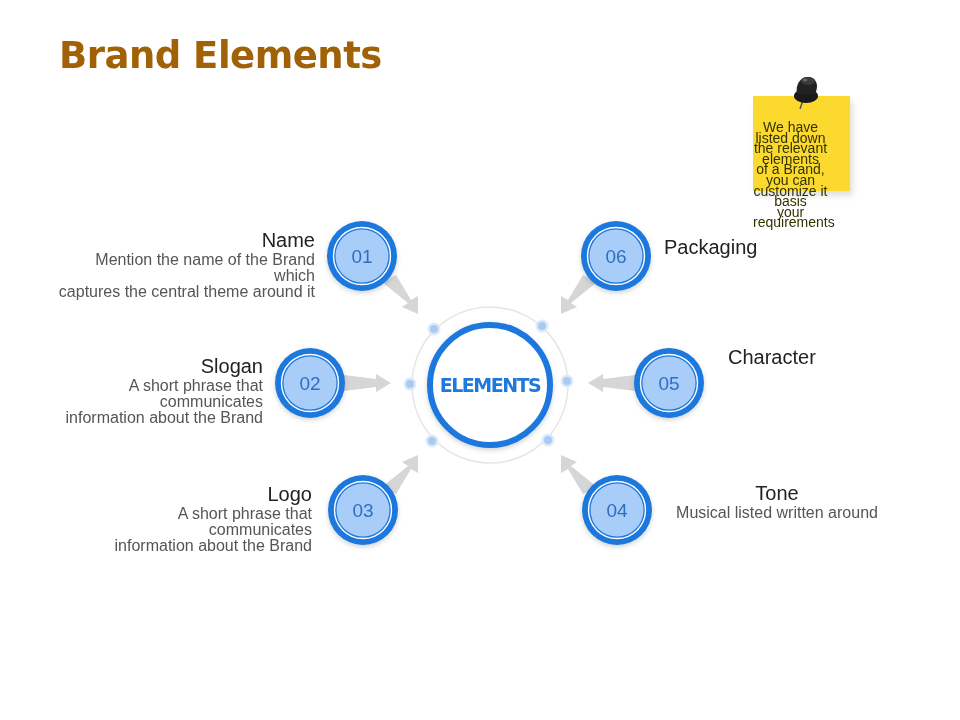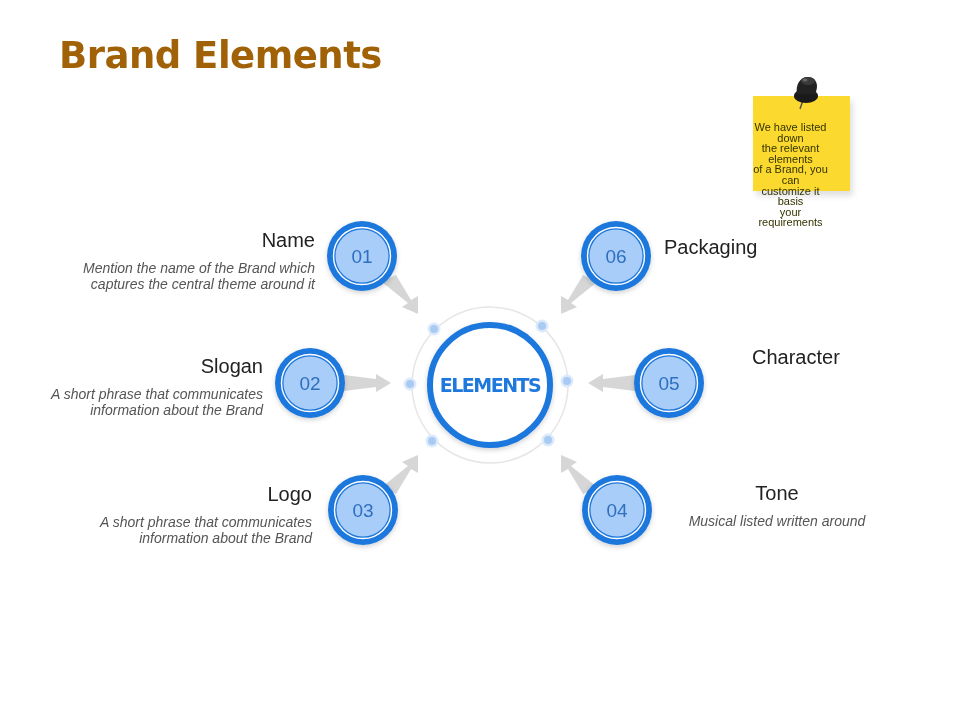--- a/index.html
+++ b/index.html
@@ -6,27 +6,27 @@
   body { width: 960px; height: 720px; position: relative; overflow: hidden;
          font-family: "Liberation Sans", sans-serif; }
   .title { position: absolute; left: 59px; top: 34px; font-size: 37px; font-weight: bold;
            color: #a16207; letter-spacing: -0.5px; font-family: "DejaVu Sans", sans-serif; }
   svg.diagram { position: absolute; left: 0; top: 0; }
   .num { font-family: "Liberation Sans", sans-serif; font-size: 19px; fill: #2f6fc0; }
   .center-label { font-family: "DejaVu Sans", sans-serif; font-size: 19px; font-weight: bold;
                   fill: #1f78dc; letter-spacing: -1.5px; }
   .item { position: absolute; }
   .item .head { font-size: 20px; color: #222222; line-height: 20px; }
-  .item .desc { font-size: 14px; color: #555555; line-height: 16px; margin-top: 10px; font-style: italic; }
+  .item .desc { font-size: 16px; color: #555555; line-height: 16px; margin-top: 2px; }
   .left { text-align: right; }
   .right { text-align: left; }
   .note { position: absolute; left: 753px; top: 96px; width: 97px; height: 95px; background: #fcd92e;
           box-shadow: 3px 5px 6px rgba(0,0,0,0.12); }
   .note-text { position: absolute; left: 0; top: 26px; width: 75px; text-align: center;
-               font-size: 11px; line-height: 10.6px; color: #333300; }
+               font-size: 14px; line-height: 10.6px; color: #333300; }
   .pin { position: absolute; left: 791px; top: 74px; }
 </style>
 </head>
 <body>
 
 <div class="title">Brand Elements</div>
 
 <svg class="diagram" width="960" height="720" viewBox="0 0 960 720">
   <defs>
     <filter id="shadow" x="-30%" y="-30%" width="160%" height="160%">
@@ -126,21 +126,21 @@
   <div class="desc">
     <div>A short phrase that communicates</div>
     <div>information about the Brand</div>
   </div>
 </div>
 
 <div class="item right" style="left:664px; top:237px; width:240px;">
   <div class="head">Packaging</div>
 </div>
 
-<div class="item right" style="left:752px; top:347px; width:200px;">
+<div class="item right" style="left:728px; top:347px; width:200px;">
   <div class="head">Character</div>
 </div>
 
 <div class="item right" style="left:667px; top:483px; width:220px;text-align:center;">
   <div class="head">Tone</div>
   <div class="desc">
     <div>Musical listed written around</div>
   </div>
 </div>
 

